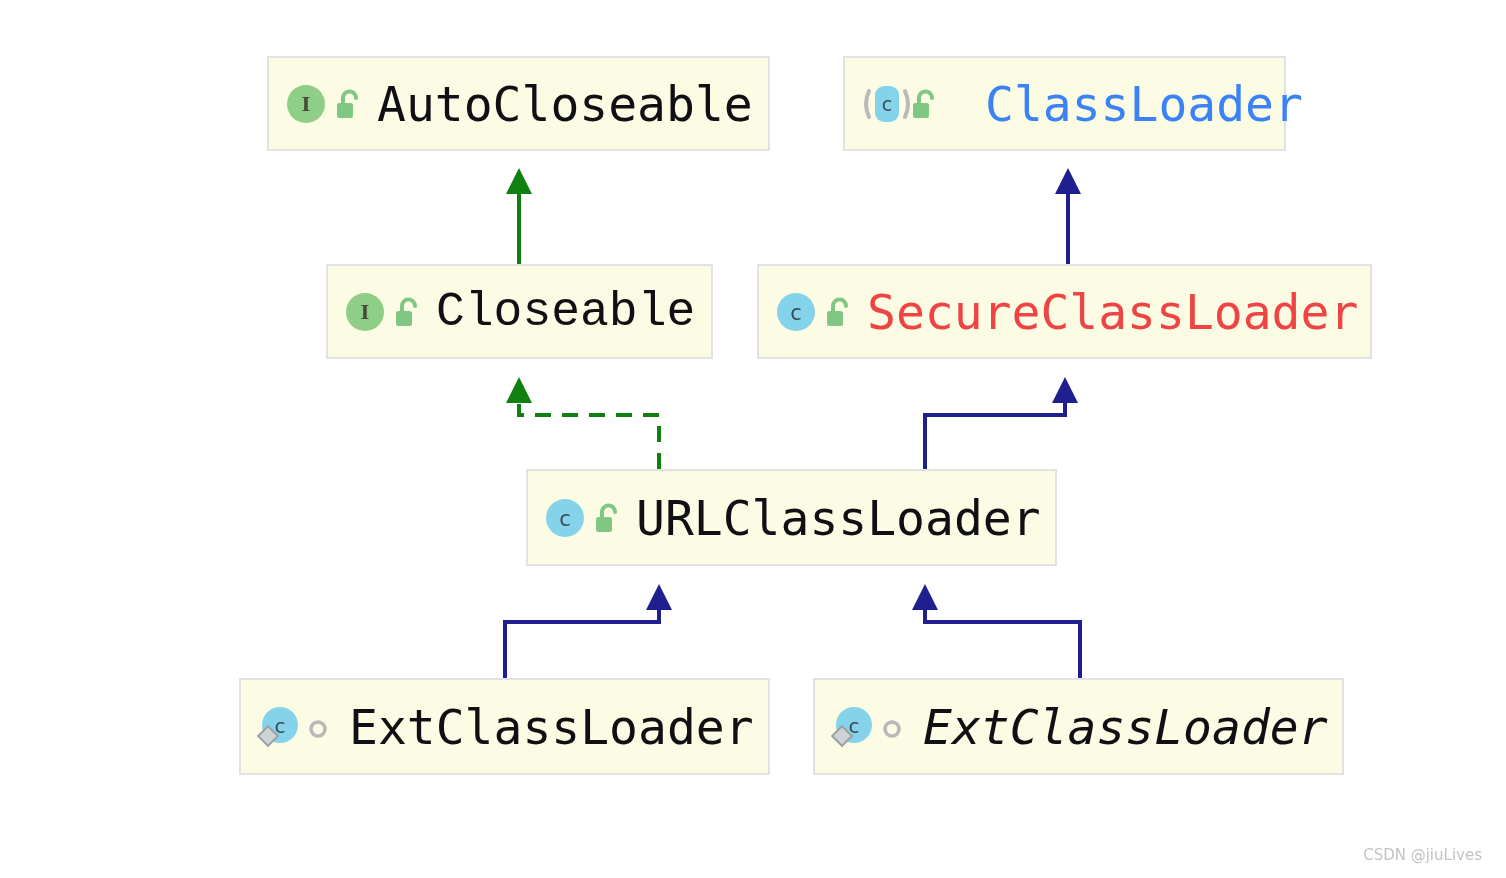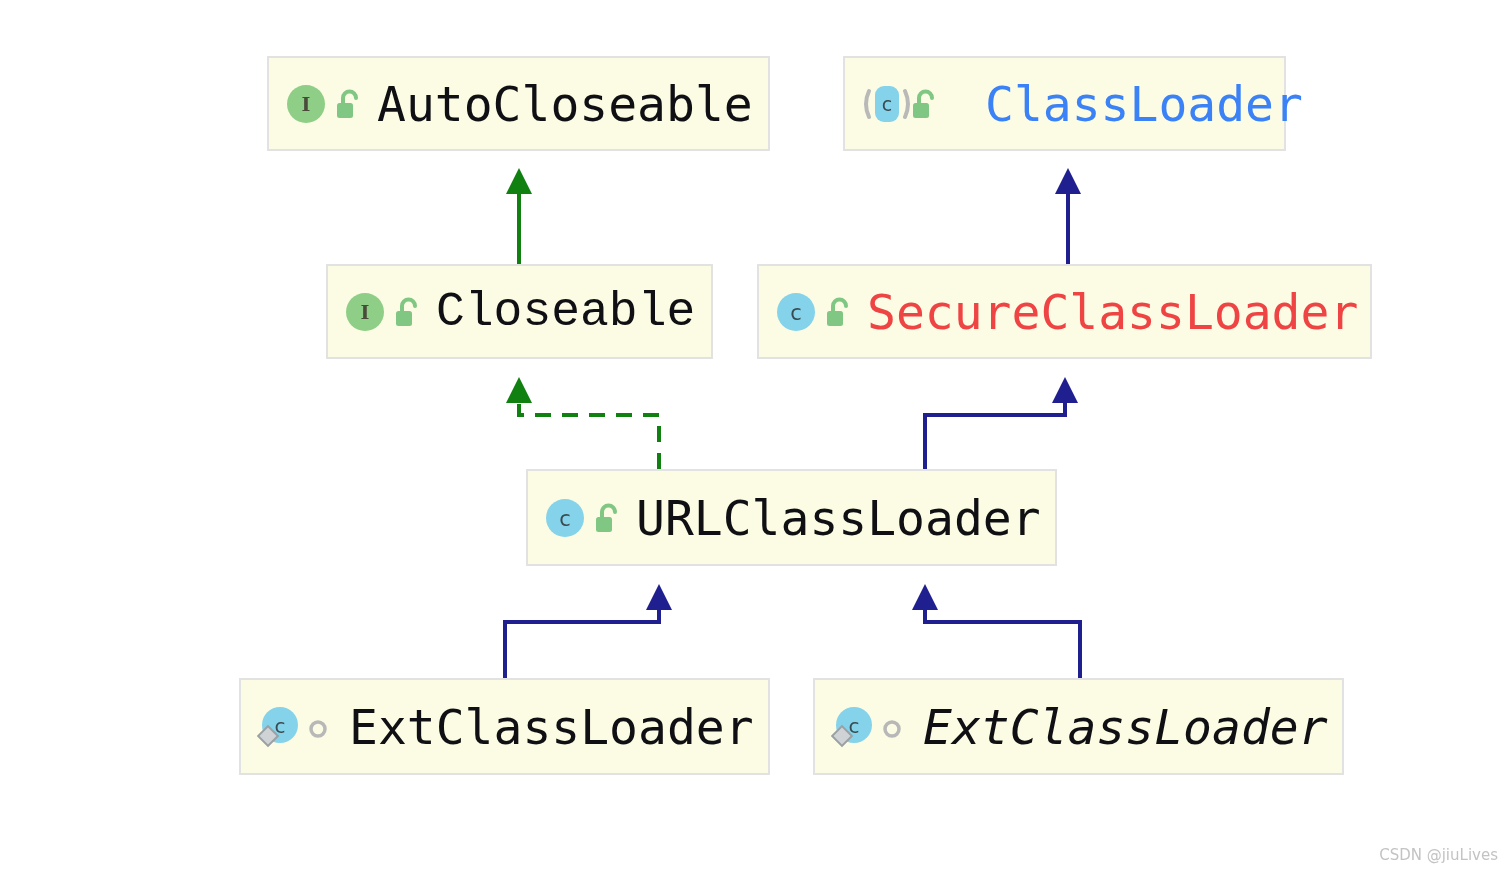--- a/index.html
+++ b/index.html
@@ -66,21 +66,21 @@
     width: 30px;
     height: 34px;
     margin-left: 6px;
     flex: 0 0 auto;
   }
   .vis-icon svg { display: block; }
 
   
   #watermark {
     position: absolute;
-    right: 8px;
+    right: 24px;
     bottom: 14px;
     z-index: 3;
     font-family: "DejaVu Sans", "Liberation Sans", sans-serif;
     font-size: 15px;
     color: #c3c3c3;
     white-space: nowrap;
     margin-left: 10px;
   }
 </style>
 </head>

